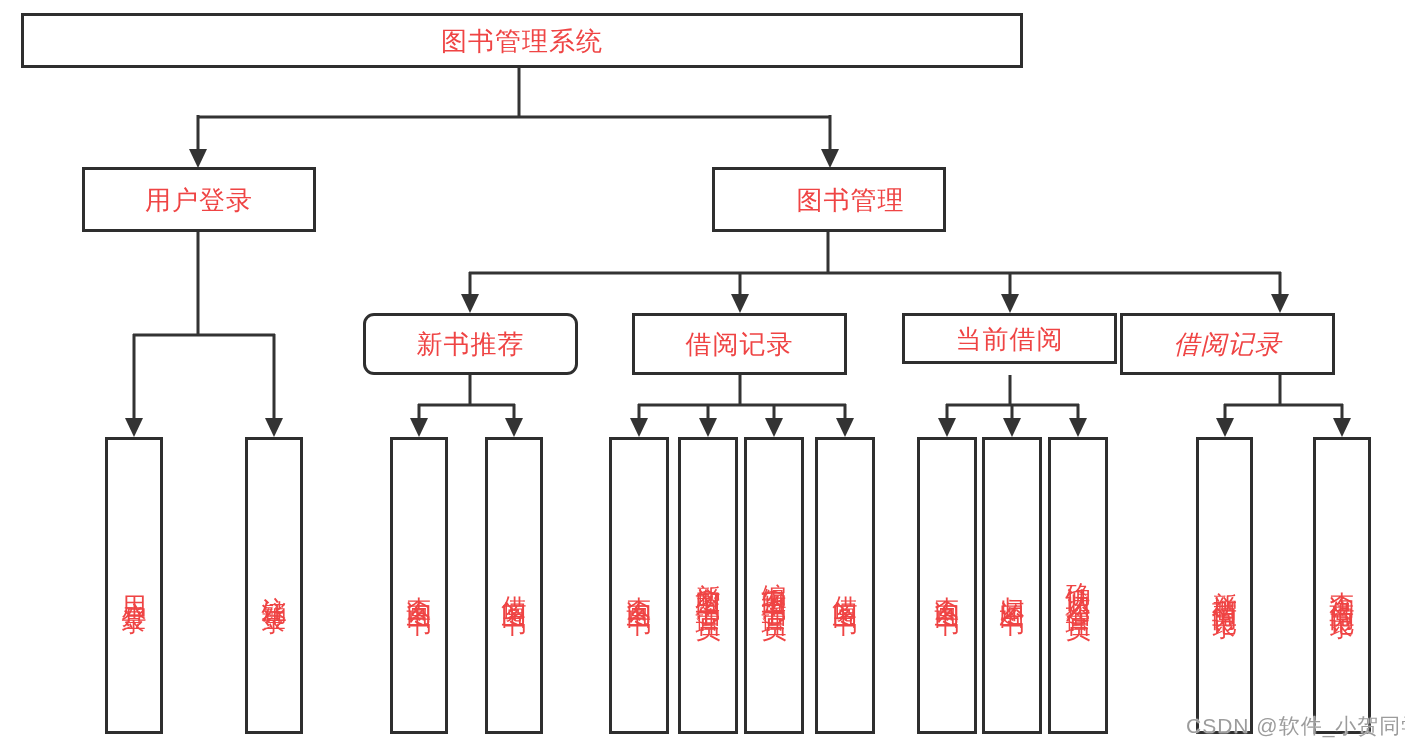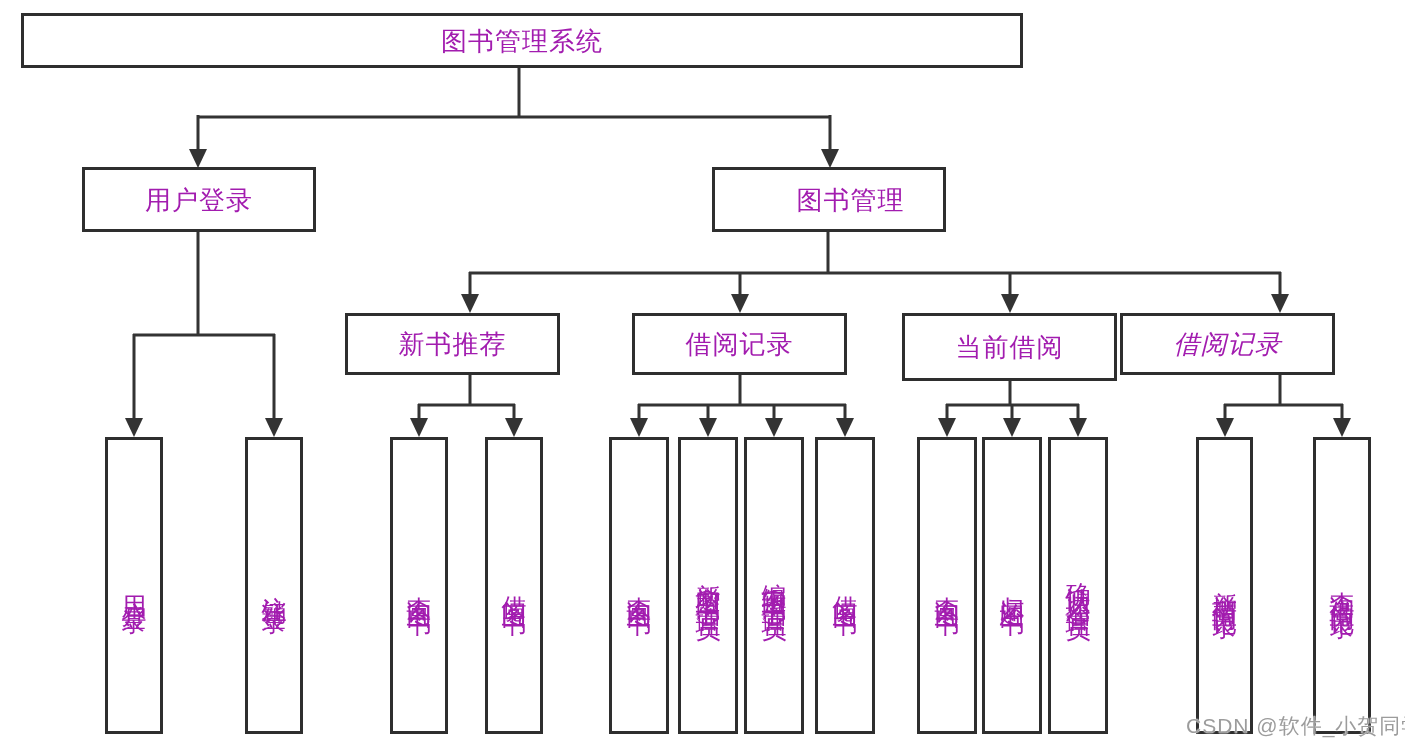--- a/index.html
+++ b/index.html
@@ -17,21 +17,21 @@
     width: 1405px; height: 747px;
   }
   .node {
     position: absolute;
     box-sizing: border-box;
     border: 3px solid #2e2e2e;
     background: #ffffff;
     display: flex;
     align-items: center;
     justify-content: center;
-    color: #a21caf;
+    color: #ef4444;
     font-size: 26px;
     letter-spacing: 1px;
     line-height: 1;
     text-align: center;
   }
   .leaf .vtext {
     writing-mode: vertical-rl;
     text-orientation: mixed;
     letter-spacing: 5px;
     font-size: 25px;
@@ -105,27 +105,27 @@
     <span>图书管理系统</span>
   </div>
 
   <div class="node" style="left:82px; top:167px; width:234px; height:65px;">
     <span>用户登录</span>
   </div>
   <div class="node" style="left:712px; top:167px; width:234px; height:65px;padding-left:43px;">
     <span>图书管理</span>
   </div>
 
-  <div class="node" style="left:345px; top:313px; width:215px; height:62px;">
+  <div class="node" style="left:363px; top:313px; width:215px; height:62px;border-radius:11px;">
     <span>新书推荐</span>
   </div>
   <div class="node" style="left:632px; top:313px; width:215px; height:62px;">
     <span>借阅记录</span>
   </div>
-  <div class="node" style="left:902px; top:313px; width:215px; height:68px;">
+  <div class="node" style="left:902px; top:313px; width:215px; height:51px;">
     <span>当前借阅</span>
   </div>
   <div class="node" style="left:1120px; top:313px; width:215px; height:62px;font-style:italic;">
     <span>借阅记录</span>
   </div>
 
   <div class="node leaf" style="left:105px; top:437px; width:58px; height:297px;">
     <span class="vtext">用户登录</span>
   </div>
   <div class="node leaf" style="left:245px; top:437px; width:58px; height:297px;">

